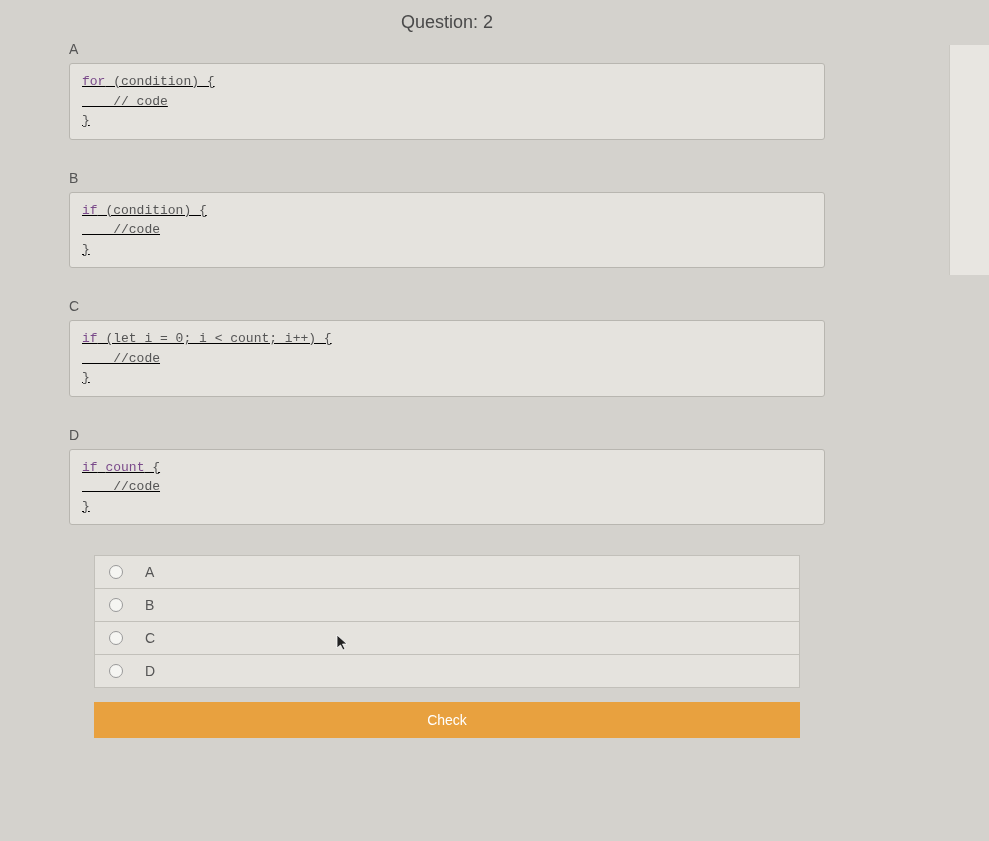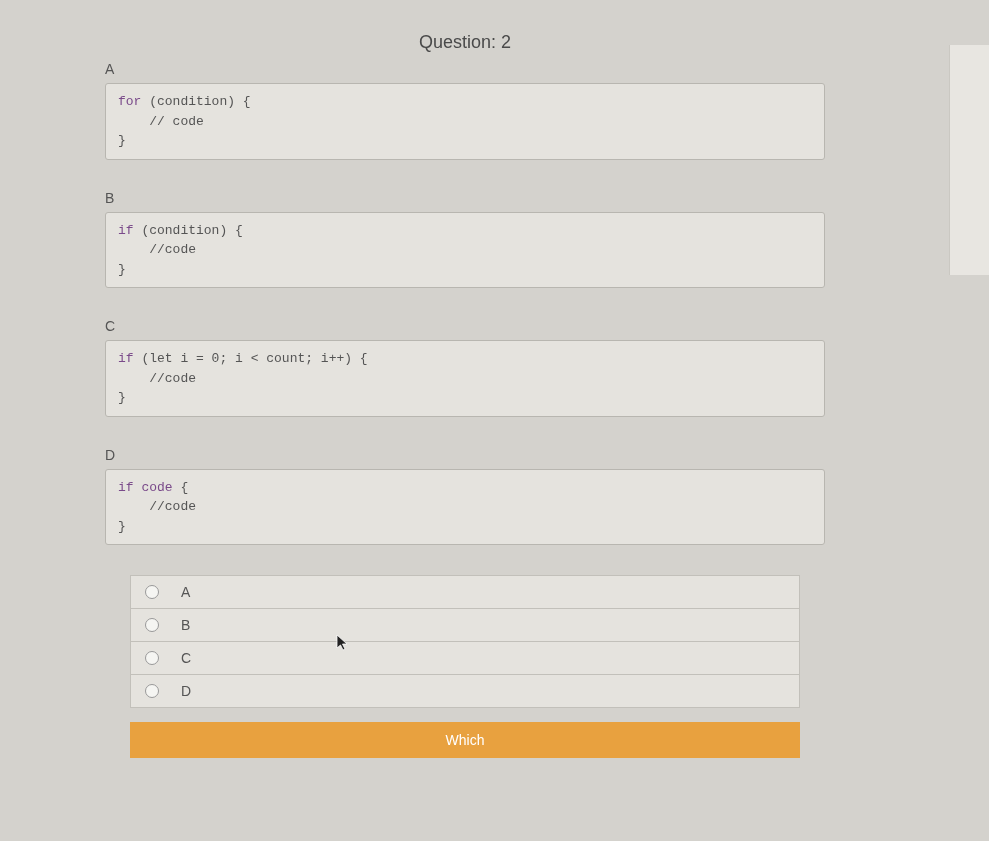--- a/index.html
+++ b/index.html
@@ -9,23 +9,22 @@
     }
     body {
       font-family: -apple-system, BlinkMacSystemFont, 'Segoe UI', Arial, sans-serif;
       background: #d4d2cd;
       width: 989px;
       height: 841px;
       overflow: hidden;
       position: relative;
     }
     .container {
-      padding: 12px 70px 10px 75px;
+      padding: 12px 70px 10px 39px;
       width: 925px;
-      margin-top: 20px;
     }
     .question-header {
       text-align: center;
       font-size: 18px;
       color: #4a4a4a;
       font-weight: 500;
       margin-bottom: 8px;
     }
     .question-text {
       font-size: 14px;
@@ -39,20 +38,21 @@
     .option-label {
       font-size: 14px;
       color: #555;
       margin-bottom: 6px;
       margin-top: 0;
       padding-left: 30px;
     }
     .option-block-wrapper {
       padding: 0 30px;
       margin-bottom: 30px;
+      text-decoration: underline;
     }
     .code-block {
       background: #e5e3de;
       border: 1px solid #b8b6b0;
       border-radius: 3px;
       padding: 8px 12px;
       font-family: 'Courier New', monospace;
       font-size: 13px;
       color: #555;
       white-space: pre;
@@ -140,21 +140,21 @@
 }</div>
       </div>
       <div class="option-label">C</div>
       <div class="option-block-wrapper">
         <div class="code-block"><span class="code-keyword">if</span> (let i = 0; i &lt; count; i++) {
     //code
 }</div>
       </div>
       <div class="option-label">D</div>
       <div class="option-block-wrapper">
-        <div class="code-block"><span class="code-keyword">if</span> <span class="code-literal">code</span> {
+        <div class="code-block"><span class="code-keyword">if</span> <span class="code-literal">count</span> {
     //code
 }</div>
       </div>
     </div>
 
   <div class="answer-section">
     <div id="answers-list">
         <div class="radio-row">
           <div class="radio-circle"></div>
           <span class="radio-label">A</span>
@@ -165,21 +165,21 @@
         </div>
         <div class="radio-row">
           <div class="radio-circle"></div>
           <span class="radio-label">C</span>
         </div>
         <div class="radio-row">
           <div class="radio-circle"></div>
           <span class="radio-label">D</span>
         </div>
       </div>
-    <button class="check-button">Which</button>
+    <button class="check-button">Check</button>
   </div>
 
 </div>
 
 <div class="side-panel"></div>
 
 <svg class="cursor" width="14" height="18" viewBox="0 0 14 18">
   <path d="M1,1 L1,14 L4.5,11 L7,16 L9,15 L6.5,10 L11,10 Z" fill="#222" stroke="#fff" stroke-width="0.8"></path>
 </svg>
 

